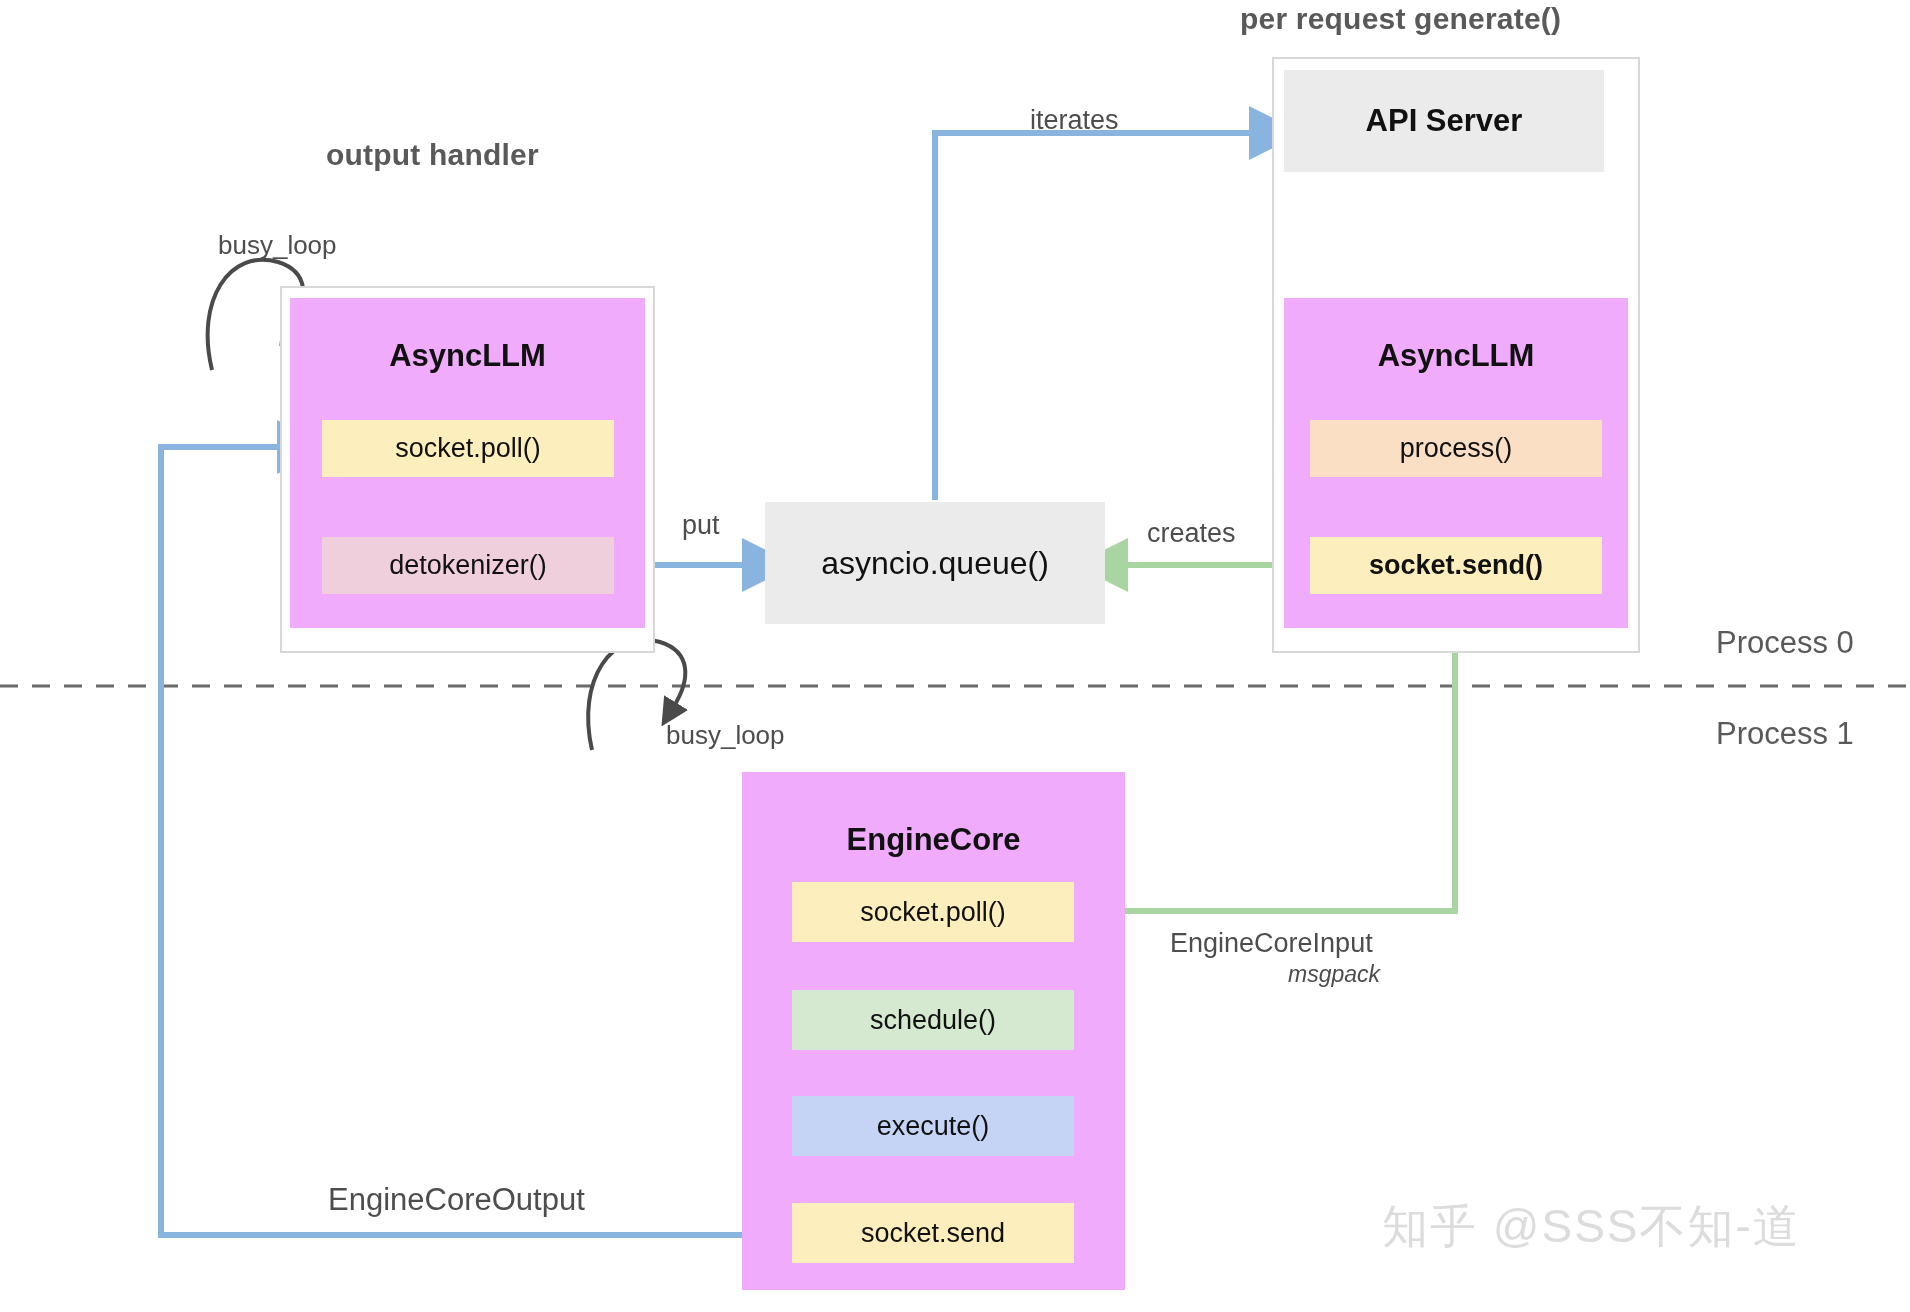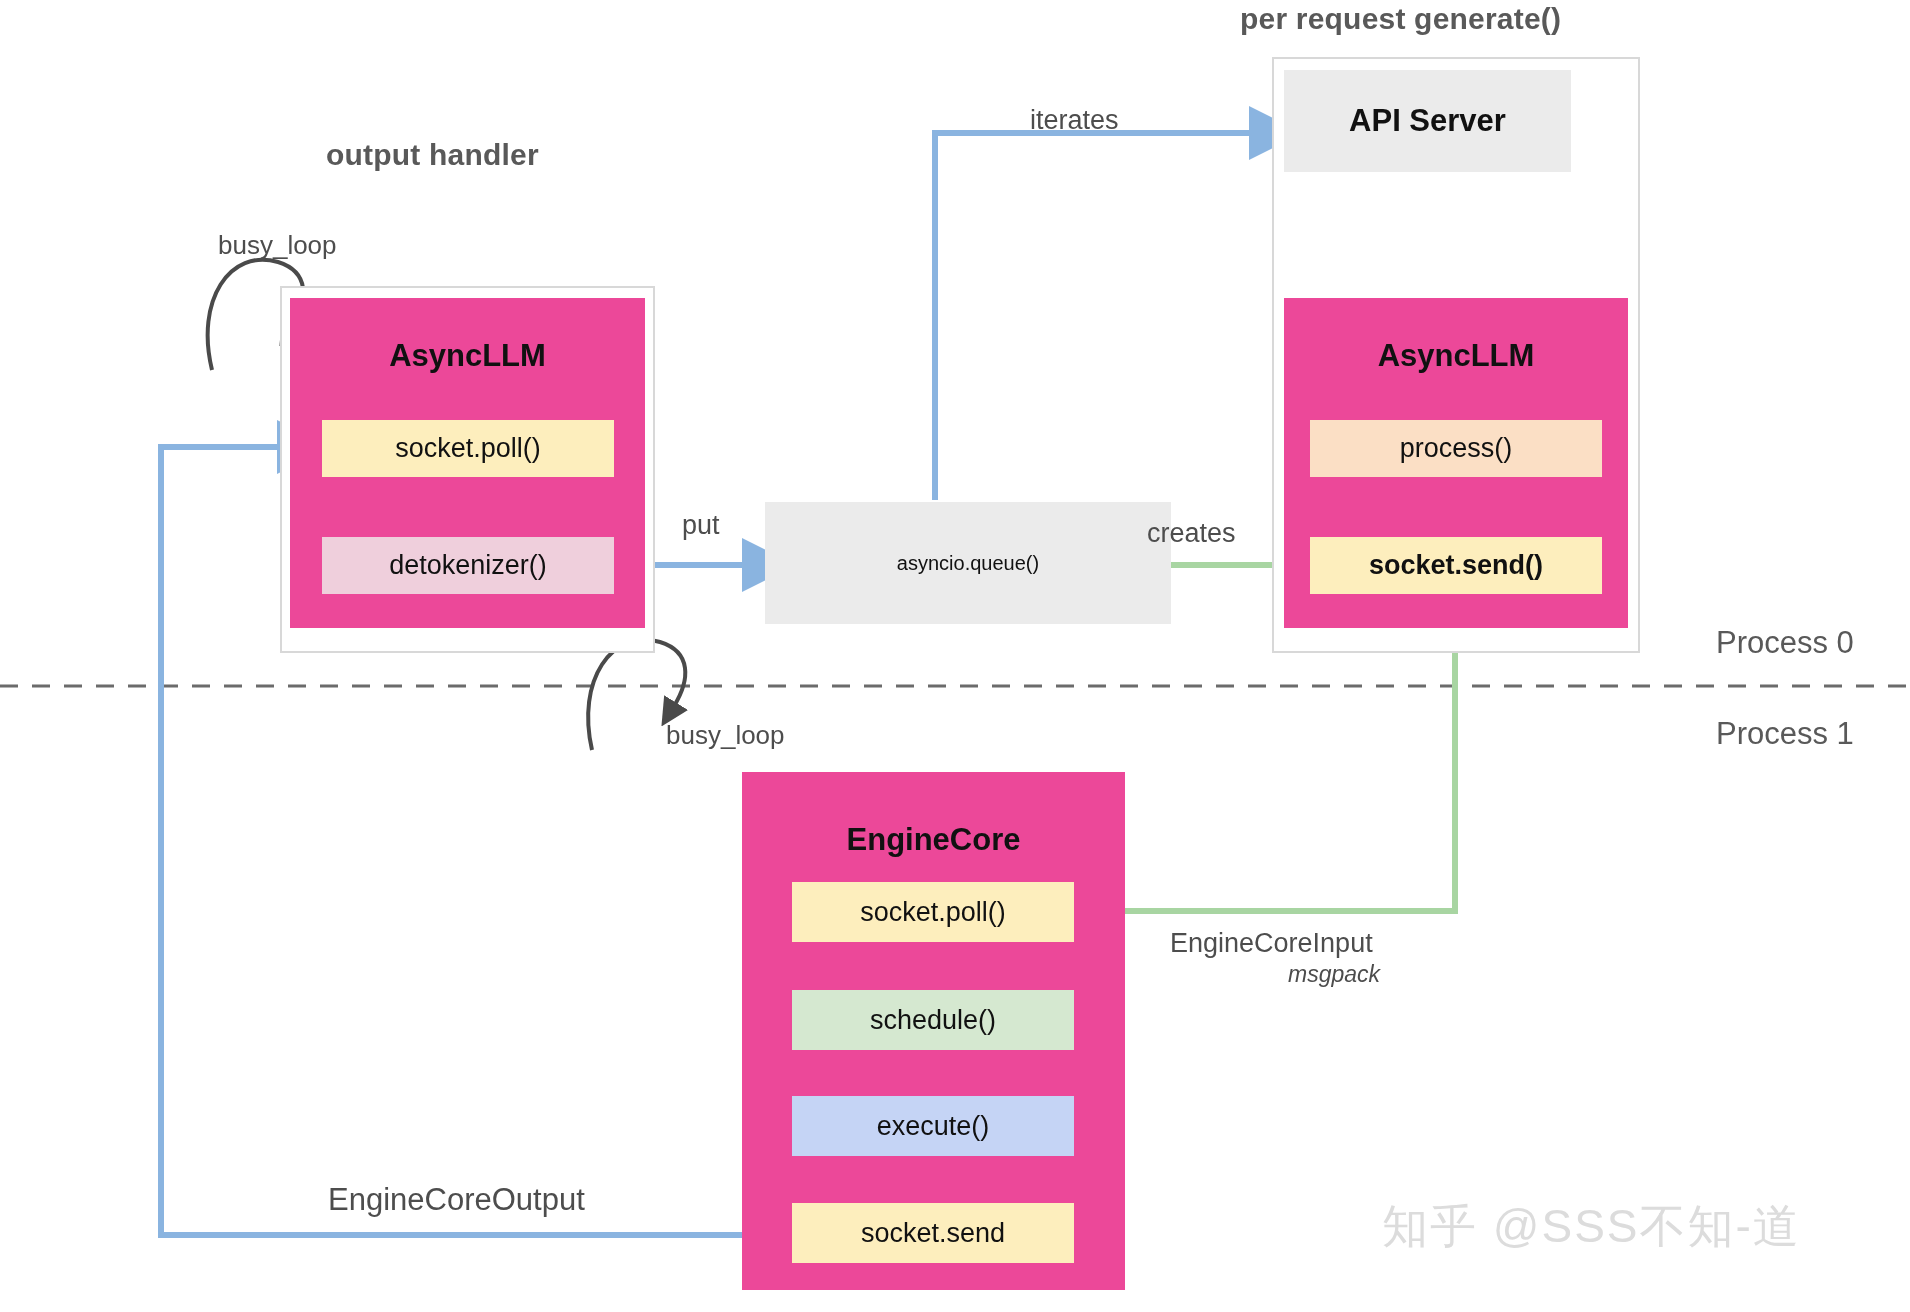--- a/index.html
+++ b/index.html
@@ -31,21 +31,21 @@
     white-space: nowrap;
   }
   .outer-group {
     position: absolute;
     border: 2px solid #d8d8d8;
     background: #ffffff;
     box-sizing: border-box;
   }
   .comp-box {
     position: absolute;
-    background: #ec4899;
+    background: #f0abfc;
     box-sizing: border-box;
   }
   .comp-title {
     position: absolute;
     width: 100%;
     text-align: center;
     font-weight: bold;
     color: #111111;
     white-space: nowrap;
   }
@@ -142,31 +142,31 @@
   <div class="outer-group" style="left:280px; top:286px; width:375px; height:367px;"></div>
 
   <div class="comp-box" style="left:290px; top:298px; width:355px; height:330px;">
     <div class="comp-title" style="top:40px; font-size:31px;">AsyncLLM</div>
   </div>
 
   <div class="sub-item" style="left:322px; top:420px; width:292px; height:57px; background:#fdeebd; font-size:27px;">socket.poll()</div>
 
   <div class="sub-item" style="left:322px; top:537px; width:292px; height:57px; background:#efcfdc; font-size:27px;">detokenizer()</div>
 
-  <div class="plain-box" style="left:765px; top:502px; width:406px; height:122px; font-size:20px;">asyncio.queue()</div>
+  <div class="plain-box" style="left:765px; top:502px; width:340px; height:122px; font-size:32px;">asyncio.queue()</div>
 
   <div class="edge-label" style="left:682px; top:510px; font-size:27px;">put</div>
 
   <div class="edge-label" style="left:1030px; top:83px; font-size:27px;margin-top:22px;">iterates</div>
 
   <div class="edge-label" style="left:1147px; top:518px; font-size:27px;">creates</div>
 
   <div class="outer-group" style="left:1272px; top:57px; width:368px; height:596px;"></div>
 
-  <div class="plain-box" style="left:1284px; top:70px; width:287px; height:102px; font-weight:bold; font-size:31px;">API Server</div>
+  <div class="plain-box" style="left:1284px; top:70px; width:320px; height:102px; font-weight:bold; font-size:31px;">API Server</div>
 
   <div class="comp-box" style="left:1284px; top:298px; width:344px; height:330px;">
     <div class="comp-title" style="top:40px; font-size:31px;">AsyncLLM</div>
   </div>
 
   <div class="sub-item" style="left:1310px; top:420px; width:292px; height:57px; background:#fbdfc5; font-size:27px;">process()</div>
 
   <div class="sub-item" style="left:1310px; top:537px; width:292px; height:57px; background:#fdeebd; font-size:27px;font-weight:bold;">socket.send()</div>
 
   <div class="process-label" style="left:1716px; top:625px; font-size:31px;">Process 0</div>

